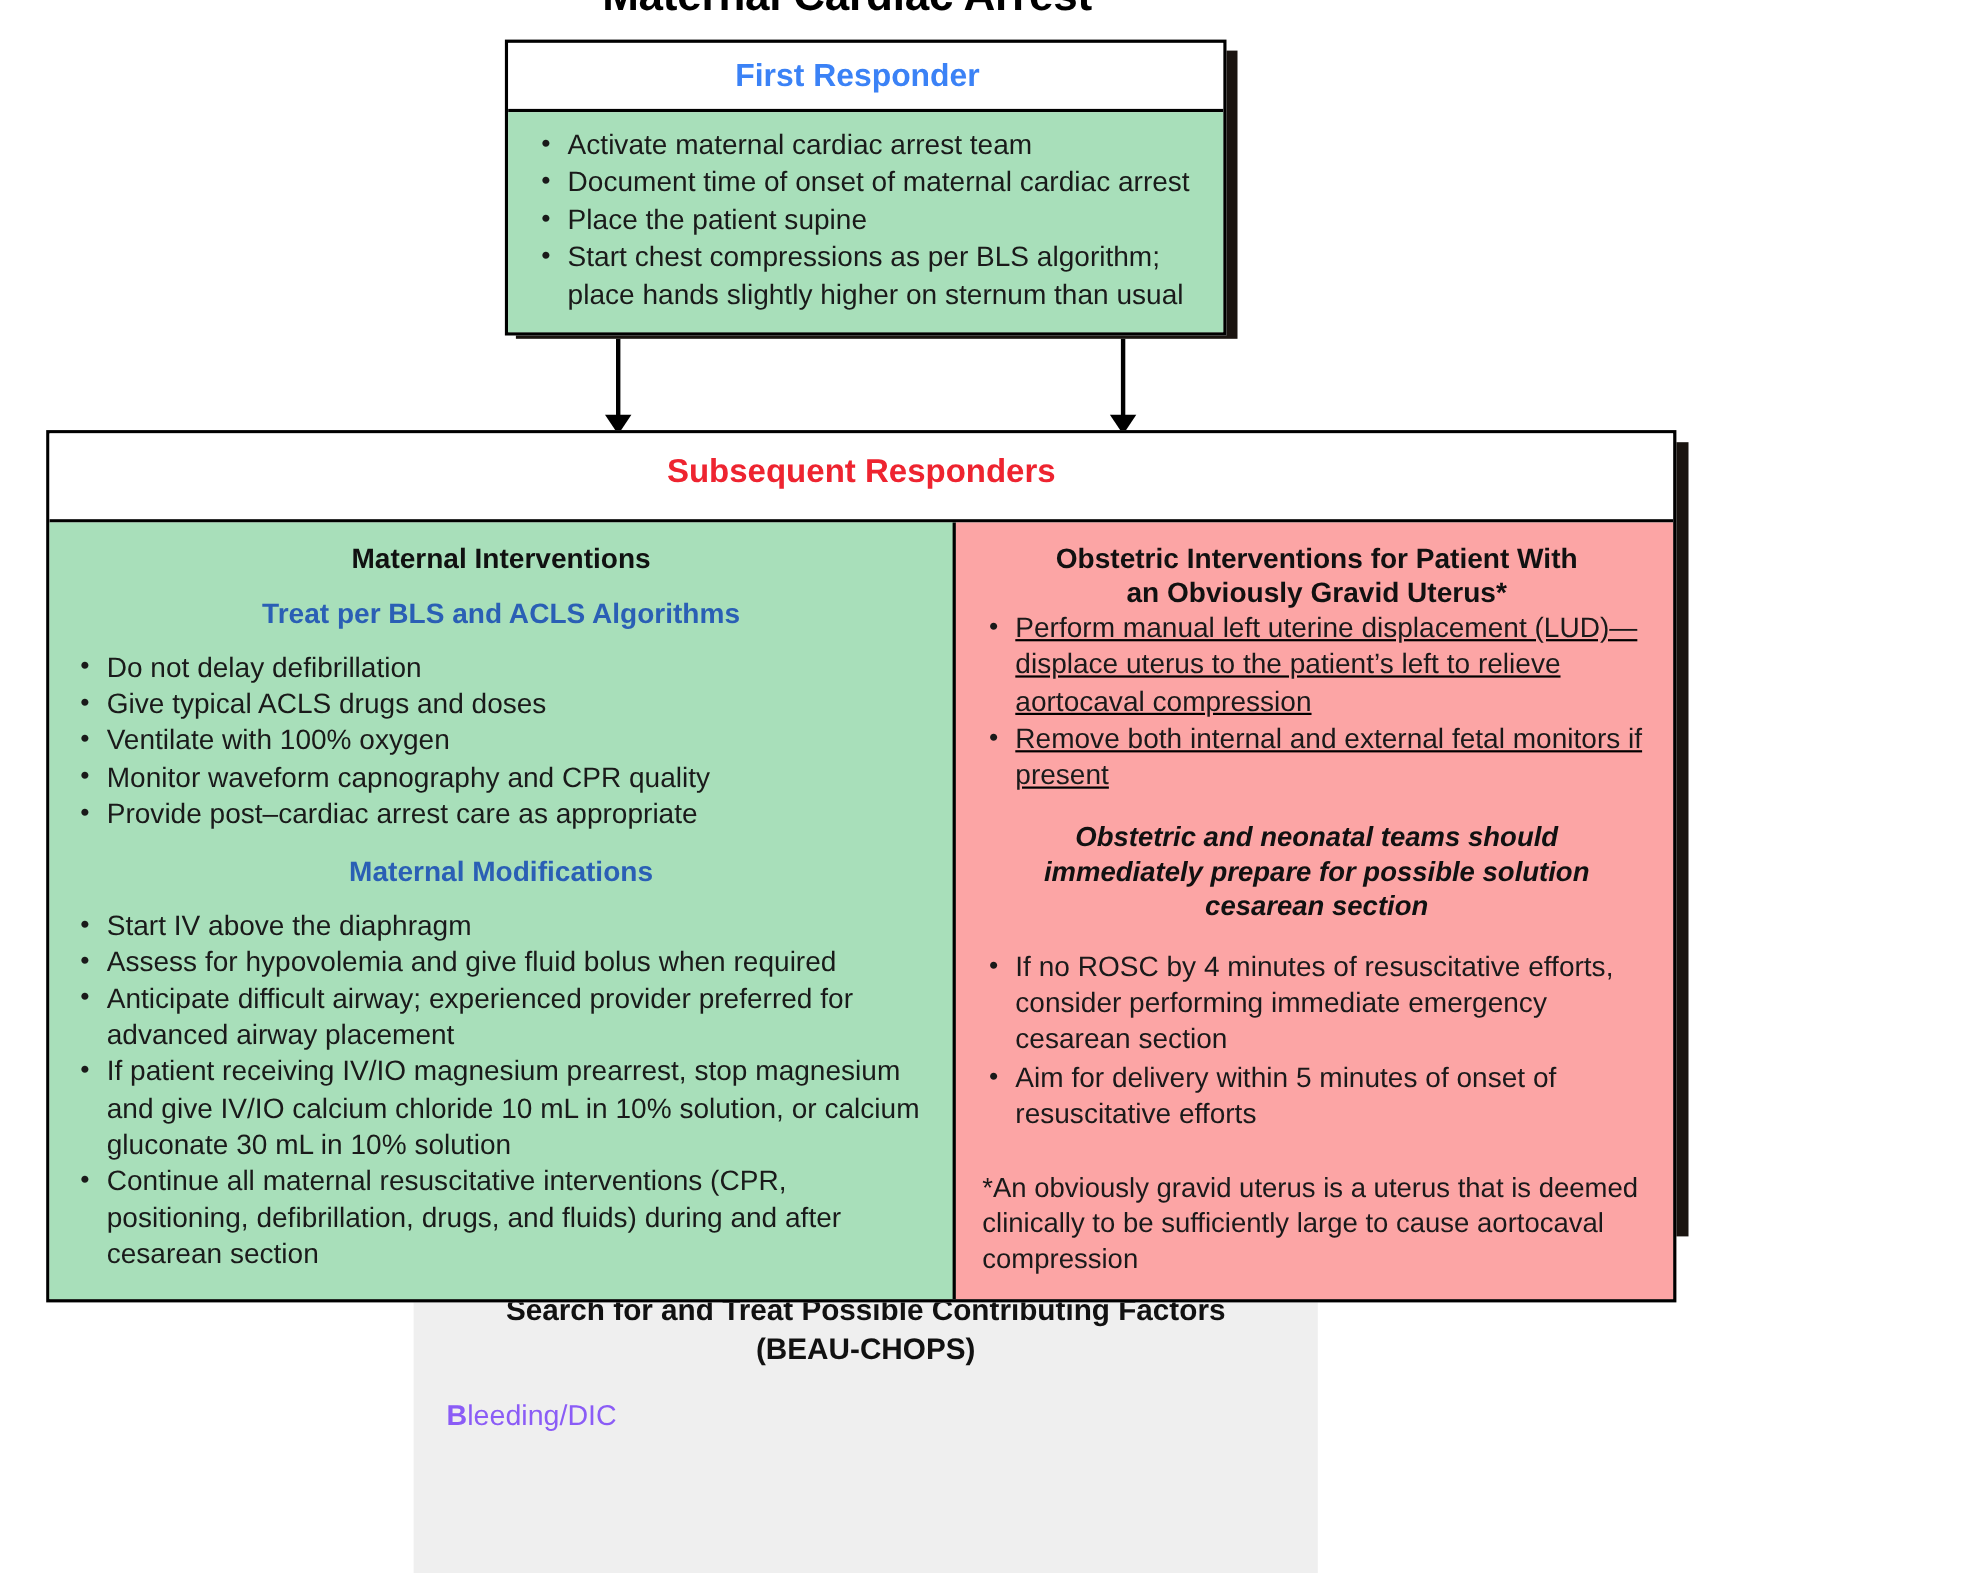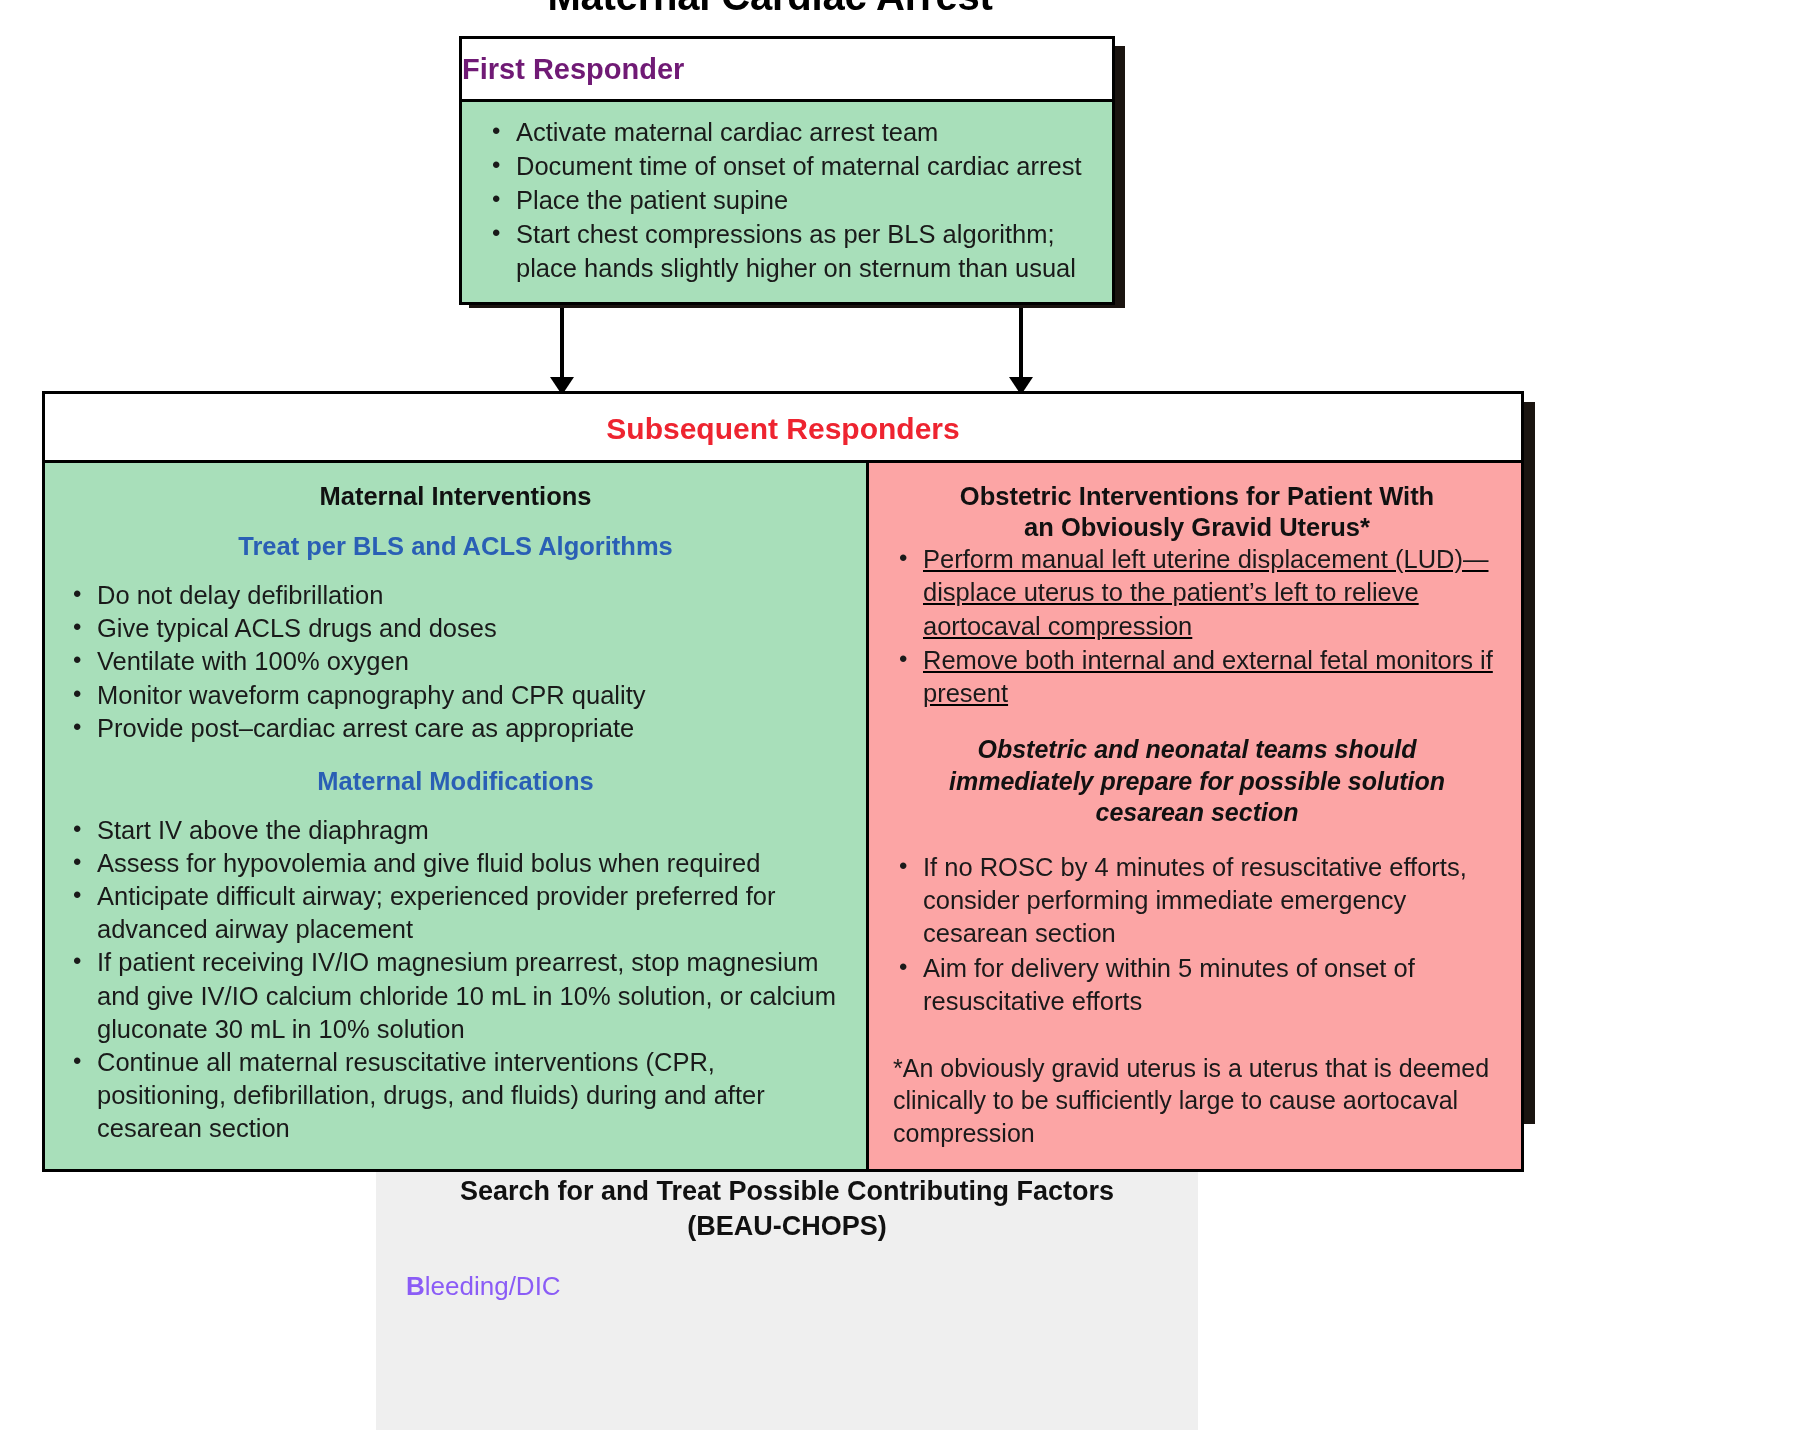--- a/index.html
+++ b/index.html
@@ -48,23 +48,24 @@
     background: #1a1410;
     z-index: 0;
   }
   .fr-box {
     position: relative;
     z-index: 1;
     border: 3px solid #000000;
     background: #ffffff;
   }
   .fr-head {
+    text-align: center;
     font-size: 29px;
     font-weight: bold;
-    color: #701a75;
+    color: #3b82f6;
     padding: 14px 15px 13px 0;
     background: #ffffff;
     border-bottom: 3px solid #000000;
   }
   .fr-body {
     background: #a8dfba;
     padding: 14px 12px 16px 24px;
   }
 
   
@@ -128,21 +129,21 @@
     position: relative;
     z-index: 1;
     border: 3px solid #000000;
     background: #ffffff;
   }
   .sr-head {
     text-align: center;
     font-size: 30px;
     font-weight: bold;
     color: #ee2430;
-    padding: 18px 0 14px 0;
+    padding: 18px 0 26px 0;
     border-bottom: 3px solid #000000;
     background: #ffffff;
   }
   .sr-cols {
     display: flex;
     align-items: stretch;
   }
   .col-left {
     width: 824px;
     background: #a8dfba;

